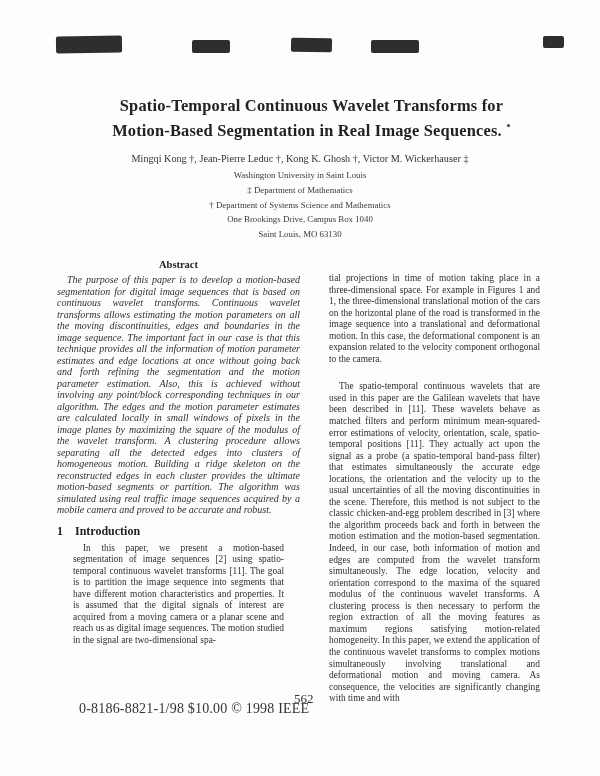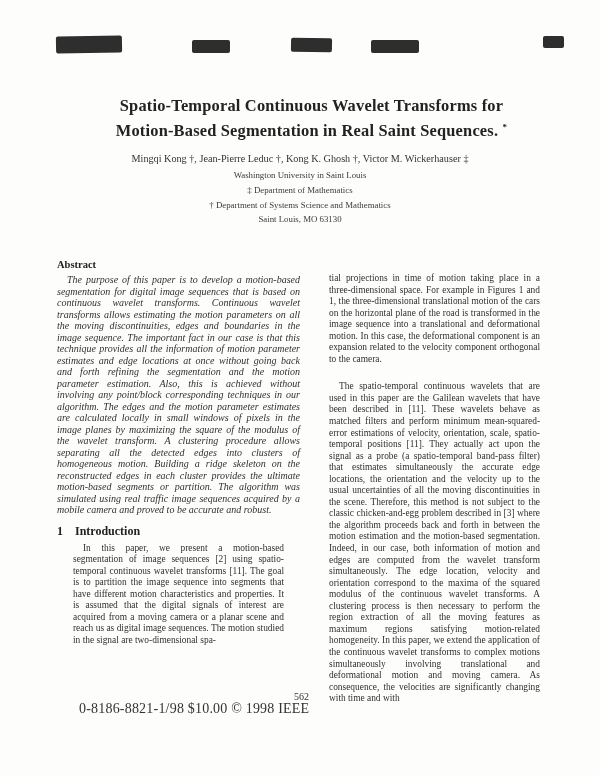--- a/index.html
+++ b/index.html
@@ -24,65 +24,66 @@
   .authors { margin-top:12px; font-size:10.2px; color:#333; }
   .affil-block { margin-top:4px; }
   .affil { font-size:8.8px; line-height:14.6px; color:#3a3a3a; }
 
   .columns {
     position:absolute; top:257px; left:57px; width:499px;
     display:flex; gap:13px;
   }
   .col { width:243px; }
 
-  .abstract-heading { font-weight:bold; font-size:10.5px; margin:2px 0 4px 0; color:#222; }
+  .abstract-heading { text-align:center; font-weight:bold; font-size:10.5px; margin:2px 0 4px 0; color:#222; }
   p.abstract {
     margin:0; font-style:italic; font-size:10px; line-height:11.5px;
     text-align:justify; text-indent:10px; color:#303030;
   }
   .sec-heading { margin-top:8px; font-weight:bold; font-size:12px; color:#222; }
   .sec-heading .sec-num { margin-right:12px; }
   p.body {
     margin:16px; font-size:9.4px; line-height:11.55px; text-align:justify; color:#303030;
   }
   p.body.indent { text-indent:10px; }
   .intro-para { margin-top:4px !important; text-indent:10px; }
 
   .footnote { margin-top:7px; }
   .footnote-rule { width:102px; border-top:1px solid #4a4a4a; margin-bottom:2px; }
   p.fn-text { margin:0; font-size:7.8px; line-height:9.6px; text-align:justify; text-indent:8px; color:#3a3a3a; }
 
   .footer-copyright { position:absolute; left:79px; top:701px; font-size:14px; color:#333; letter-spacing:0.2px; }
-  .footer-page-number { position:absolute; left:294px; top:691px; font-size:10px; color:#333; }
+  .footer-page-number { position:absolute; left:294px; top:691px; font-size:13px; color:#333; }
 
   .gap-top { margin-top:10px !important; }
 </style>
 </head>
 <body>
 
 <div class="page">
   <div class="scan-blur">
 
     <span class="mark m1"></span>
     <span class="mark m2"></span>
     <span class="mark m3"></span>
     <span class="mark m4"></span>
     <span class="mark m5"></span>
 
     <header class="title-block">
       <h1 class="title">
         <span>Spatio-Temporal Continuous Wavelet Transforms for</span><br>
-        <span>Motion-Based Segmentation in Real Saint Sequences.</span>
+        <span>Motion-Based Segmentation in Real Image Sequences.</span>
         <sup>*</sup>
       </h1>
       <div class="authors">Mingqi Kong †,   Jean-Pierre Leduc †, Kong K. Ghosh †, Victor M. Wickerhauser ‡</div>
       <div class="affil-block">
         <div class="affil">Washington University in Saint Louis</div>
         <div class="affil">‡ Department of Mathematics</div>
         <div class="affil">† Department of Systems Science and Mathematics</div>
+        <div class="affil">One Brookings Drive, Campus Box 1040</div>
         <div class="affil">Saint Louis, MO 63130</div>
       </div>
     </header>
 
     <div class="columns">
 
       <div class="col">
         <div class="abstract-heading">Abstract</div>
         <p class="abstract">The purpose of this paper is to develop a motion-based segmentation for digital image sequences that is based on continuous wavelet transforms. Continuous wavelet transforms allows estimating the motion parameters on all the moving discontinuities, edges and boundaries in the image sequence. The important fact in our case is that this technique provides all the information of motion parameter estimates and edge locations at once without going back and forth refining the segmentation and the motion parameter estimation. Also, this is achieved without involving any point/block corresponding techniques in our algorithm. The edges and the motion parameter estimates are calculated locally in small windows of pixels in the image planes by maximizing the square of the modulus of the wavelet transform. A clustering procedure allows separating all the detected edges into clusters of homogeneous motion. Building a ridge skeleton on the reconstructed edges in each cluster provides the ultimate motion-based segments or partition. The algorithm was simulated using real traffic image sequences acquired by a mobile camera and proved to be accurate and robust.</p>
         <div class="sec-heading">

